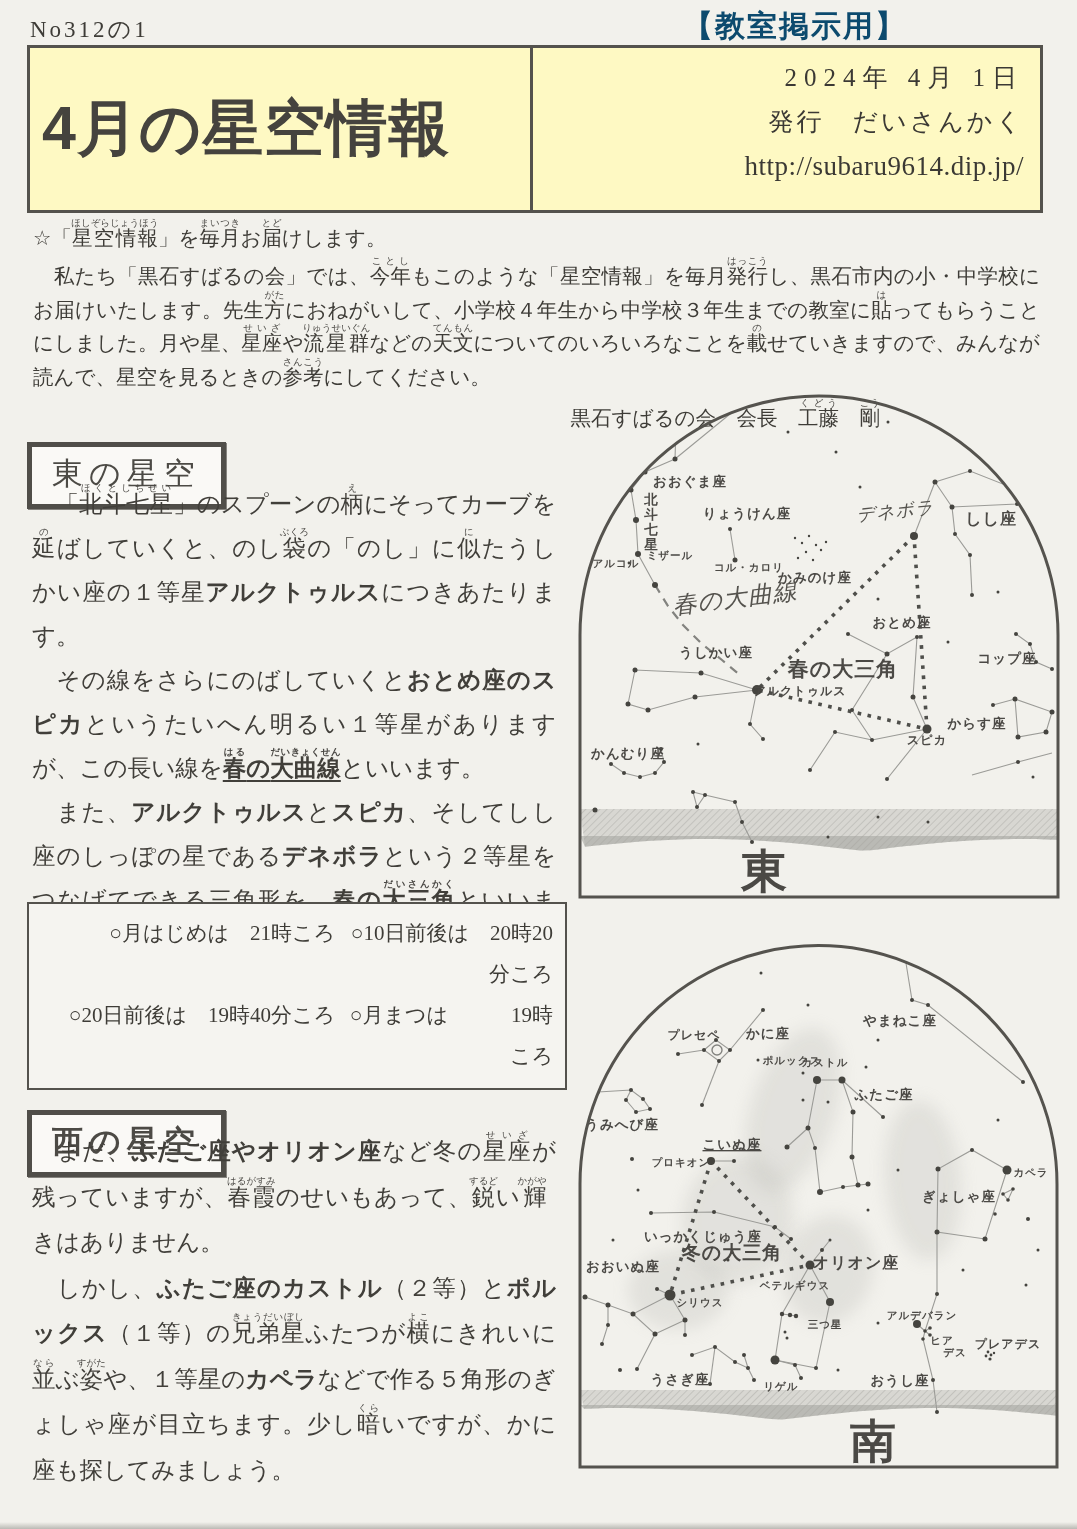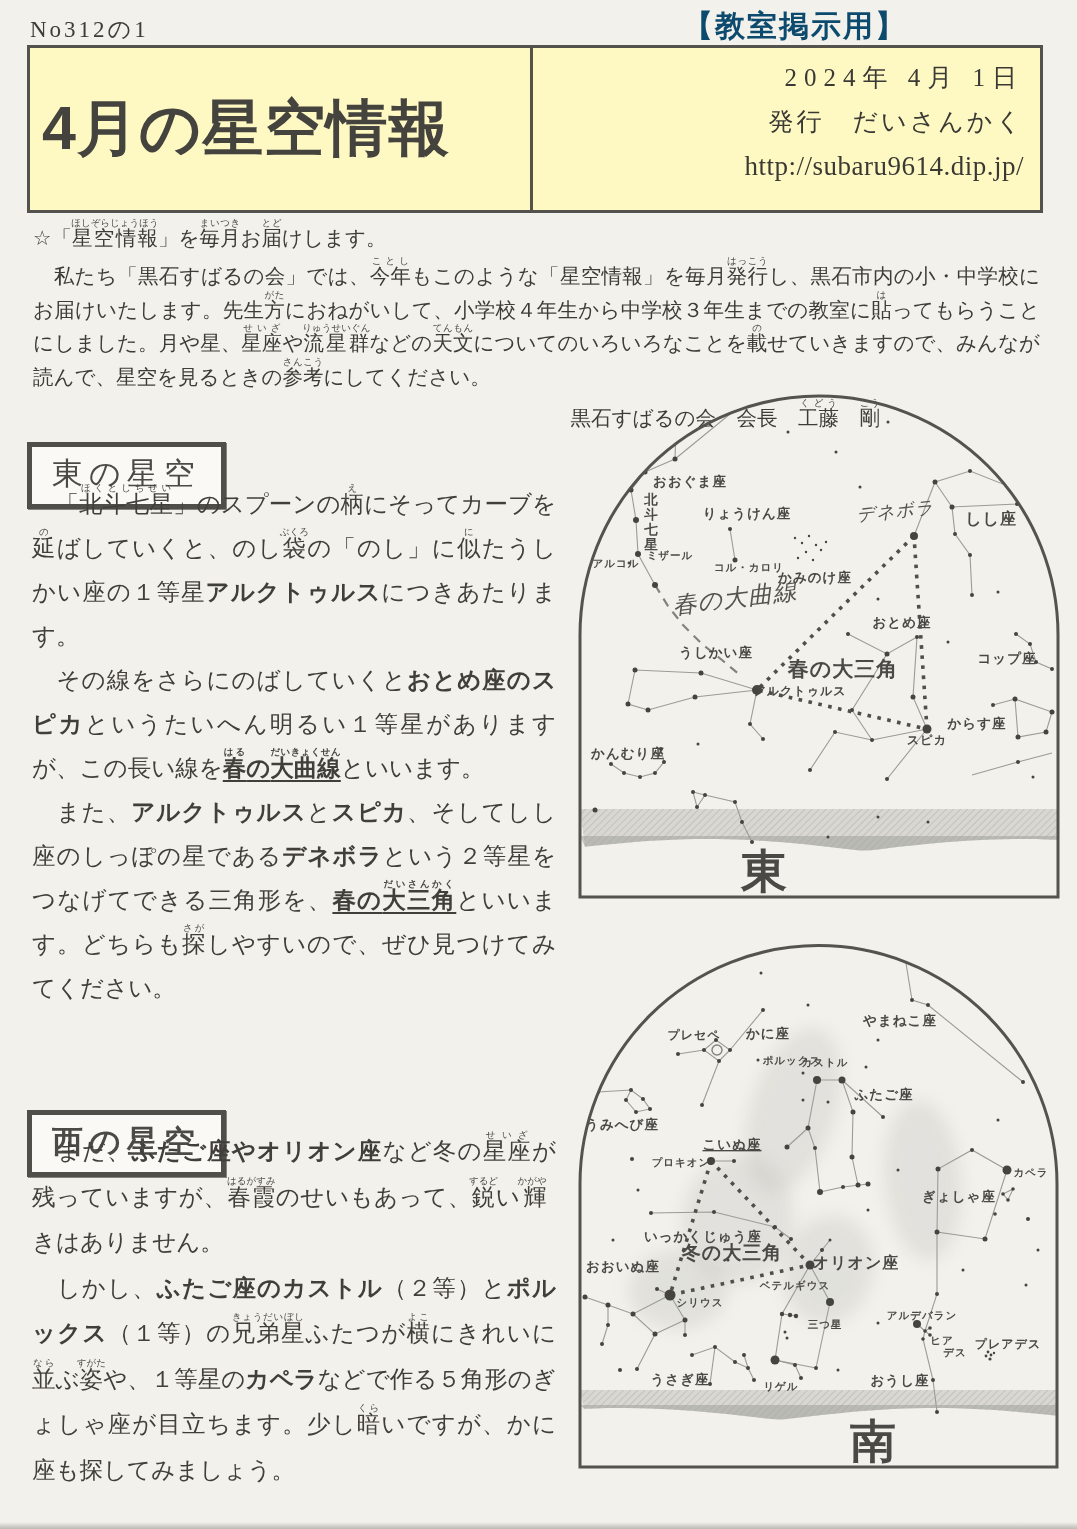--- a/index.html
+++ b/index.html
@@ -69,20 +69,28 @@
   </div>
 
   <div class="abs sec-head head-east">東の星空</div>
 
   <div class="abs col-text east-text jp-text">
     <div>　「<ruby>北斗七星<rt>ほくとしちせい</rt></ruby>」のスプーンの<ruby>柄<rt>え</rt></ruby>にそってカーブを<ruby>延<rt>の</rt></ruby>ばしていくと、のし<ruby>袋<rt>ぶくろ</rt></ruby>の「のし」に<ruby>似<rt>に</rt></ruby>たうしかい座の１等星<b>アルクトゥルス</b>につきあたります。</div>
     <div>　その線をさらにのばしていくと<b>おとめ座のスピカ</b>というたいへん明るい１等星がありますが、この長い線を<b><u><ruby>春<rt>はる</rt></ruby>の<ruby>大曲線<rt>だいきょくせん</rt></ruby></u></b>といいます。</div>
     <div>　また、<b>アルクトゥルス</b>と<b>スピカ</b>、そしてしし座のしっぽの星である<b>デネボラ</b>という２等星をつなげてできる三角形を、<b><u>春の<ruby>大三角<rt>だいさんかく</rt></ruby></u></b>といいます。どちらも<ruby>探<rt>さが</rt></ruby>しやすいので、ぜひ見つけてみてください。</div>
   </div>
 
+  <div class="abs times-box">
+    <div class="times-grid">
+      <span>○月はじめは　21時ころ</span>
+      <span>○10日前後は　20時20分ころ</span>
+      <span>○20日前後は　19時40分ころ</span>
+      <span>○月まつは　　　19時ころ</span>
+    </div>
+  </div>
 
   <div class="abs sec-head head-west">西の星空</div>
 
   <div class="abs col-text west-text jp-text">
     <div>　まだ、<b>ふたご座やオリオン座</b>など冬の<ruby>星座<rt>せいざ</rt></ruby>が残っていますが、<ruby>春霞<rt>はるがすみ</rt></ruby>のせいもあって、<ruby>鋭<rt>するど</rt></ruby>い<ruby>輝<rt>かがや</rt></ruby>きはありません。</div>
     <div>　しかし、<b>ふたご座のカストル</b>（２等）と<b>ポルックス</b>（１等）の<ruby>兄弟星<rt>きょうだいぼし</rt></ruby>ふたつが<ruby>横<rt>よこ</rt></ruby>にきれいに<ruby>並<rt>なら</rt></ruby>ぶ<ruby>姿<rt>すがた</rt></ruby>や、１等星の<b>カペラ</b>などで作る５角形のぎょしゃ座が目立ちます。少し<ruby>暗<rt>くら</rt></ruby>いですが、かに座も探してみましょう。</div>
   </div>
 
   <div class="abs chart chart-east">
       <svg xmlns="http://www.w3.org/2000/svg" viewBox="0 0 482 508">

